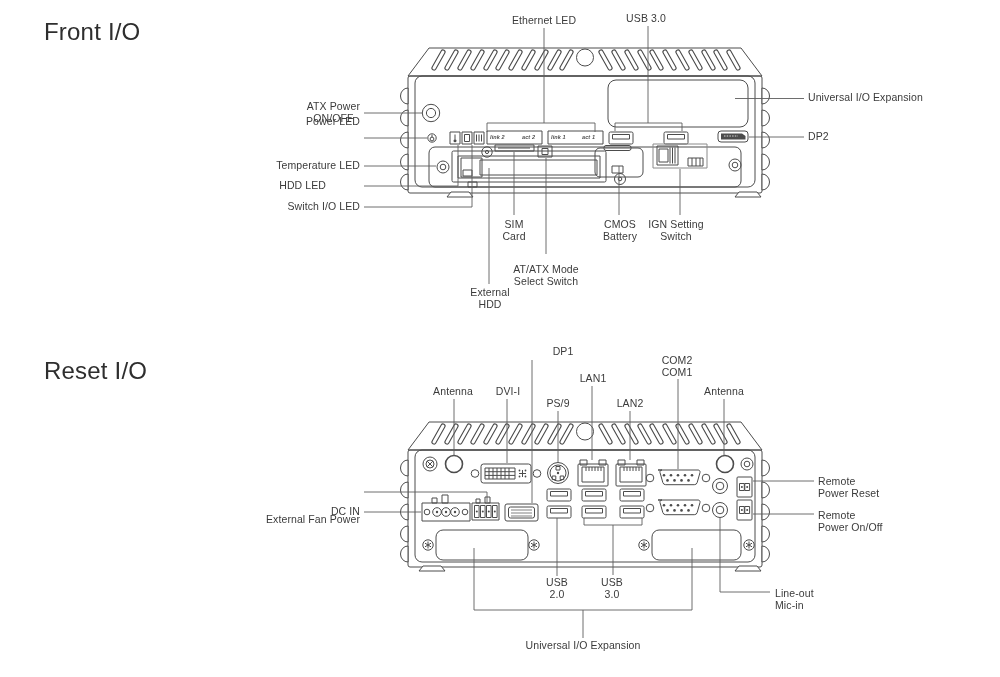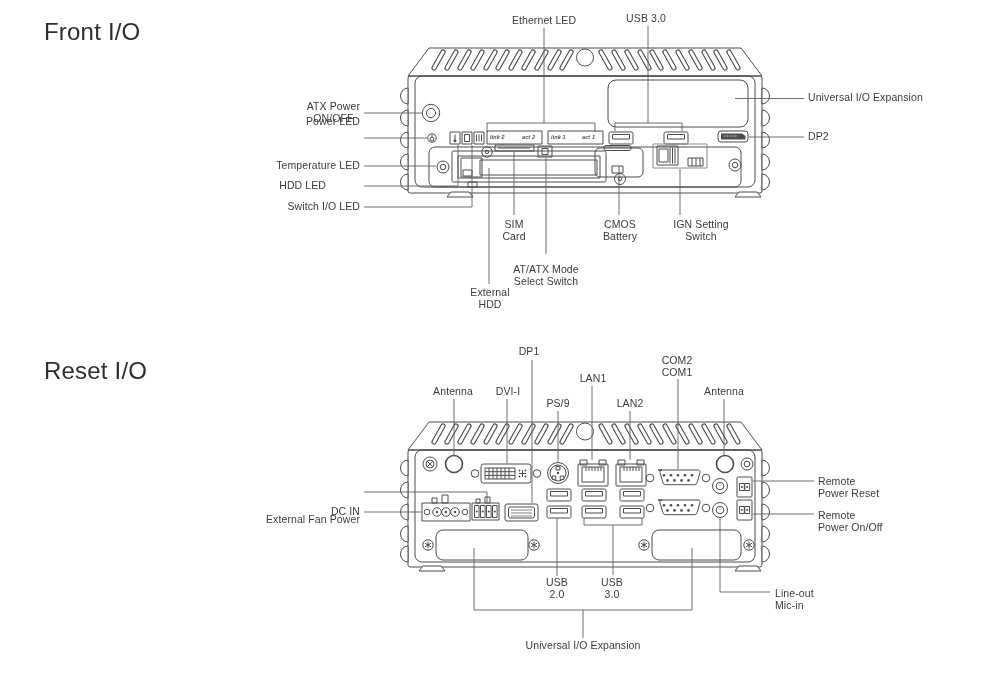--- a/index.html
+++ b/index.html
@@ -375,33 +375,33 @@
 <div class="lbl cy ra" style="right:640px;top:112px">ATX Power
 ON/OFF</div>
 <div class="lbl cy ra" style="right:640px;top:122px">Power LED</div>
 <div class="lbl cy ra" style="right:640px;top:166px">Temperature LED</div>
 <div class="lbl cy ra" style="right:674px;top:186px">HDD LED</div>
 <div class="lbl cy ra" style="right:640px;top:207px">Switch I/O LED</div>
 <div class="lbl c" style="left:514px;top:219px">SIM
 Card</div>
 <div class="lbl c" style="left:620px;top:219px">CMOS
 Battery</div>
-<div class="lbl c" style="left:701px;top:219px">IGN Setting
+<div class="lbl c" style="left:676px;top:219px">IGN Setting
 Switch</div>
 <div class="lbl c" style="left:546px;top:264px">AT/ATX Mode
 Select Switch</div>
 <div class="lbl c" style="left:490px;top:287px">External
 HDD</div>
 <div class="lbl tiny" style="left:490px;top:134px">link 2</div>
 <div class="lbl tiny" style="left:522px;top:134px">act 2</div>
 <div class="lbl tiny" style="left:551px;top:134px">link 1</div>
 <div class="lbl tiny" style="left:582px;top:134px">act 1</div>
 
 <div class="lbl title" style="left:44px;top:360px">Reset I/O</div>
-<div class="lbl ccy" style="left:529px;top:352px">DP1</div>
+<div class="lbl ccy" style="left:563px;top:352px">DP1</div>
 <div class="lbl ccy" style="left:593px;top:379px">LAN1</div>
 <div class="lbl ccy" style="left:677px;top:366px">COM2
 COM1</div>
 <div class="lbl ccy" style="left:453px;top:392px">Antenna</div>
 <div class="lbl ccy" style="left:508px;top:392px">DVI-I</div>
 <div class="lbl ccy" style="left:558px;top:404px">PS/9</div>
 <div class="lbl ccy" style="left:630px;top:404px">LAN2</div>
 <div class="lbl ccy" style="left:724px;top:392px">Antenna</div>
 <div class="lbl cy ra" style="right:640px;top:520px">External Fan Power</div>
 <div class="lbl cy ra" style="right:640px;top:512px">DC IN</div>

